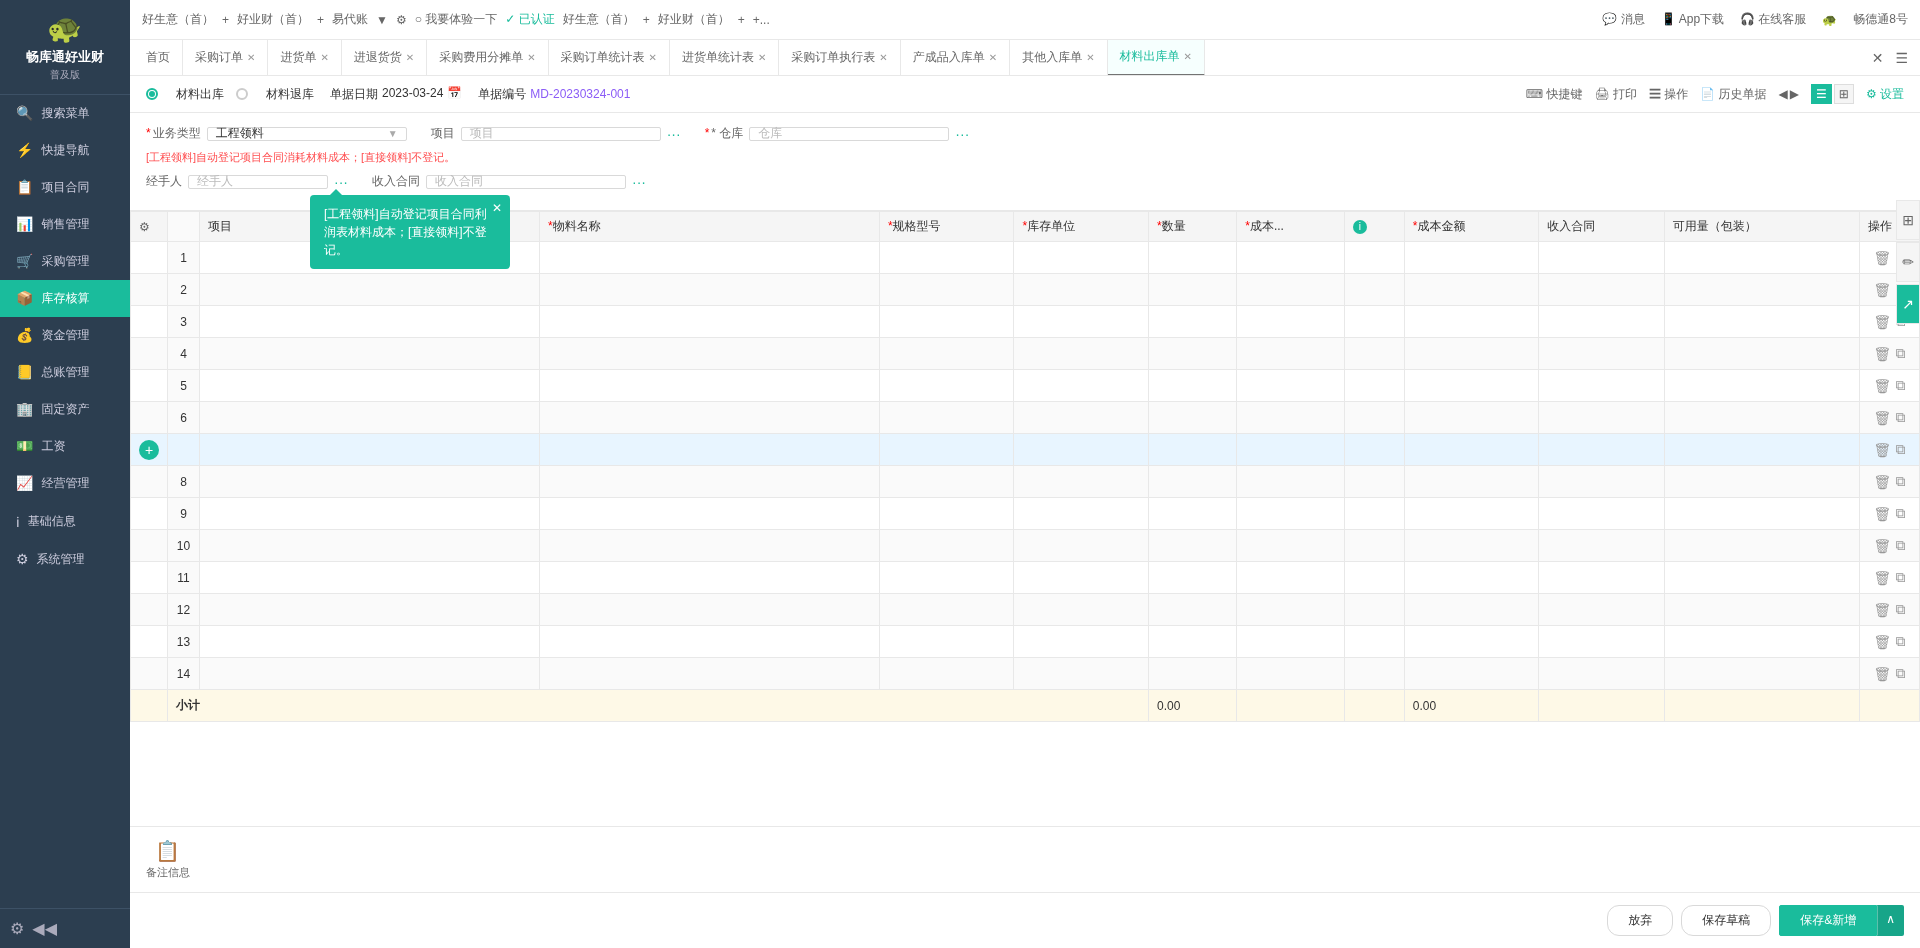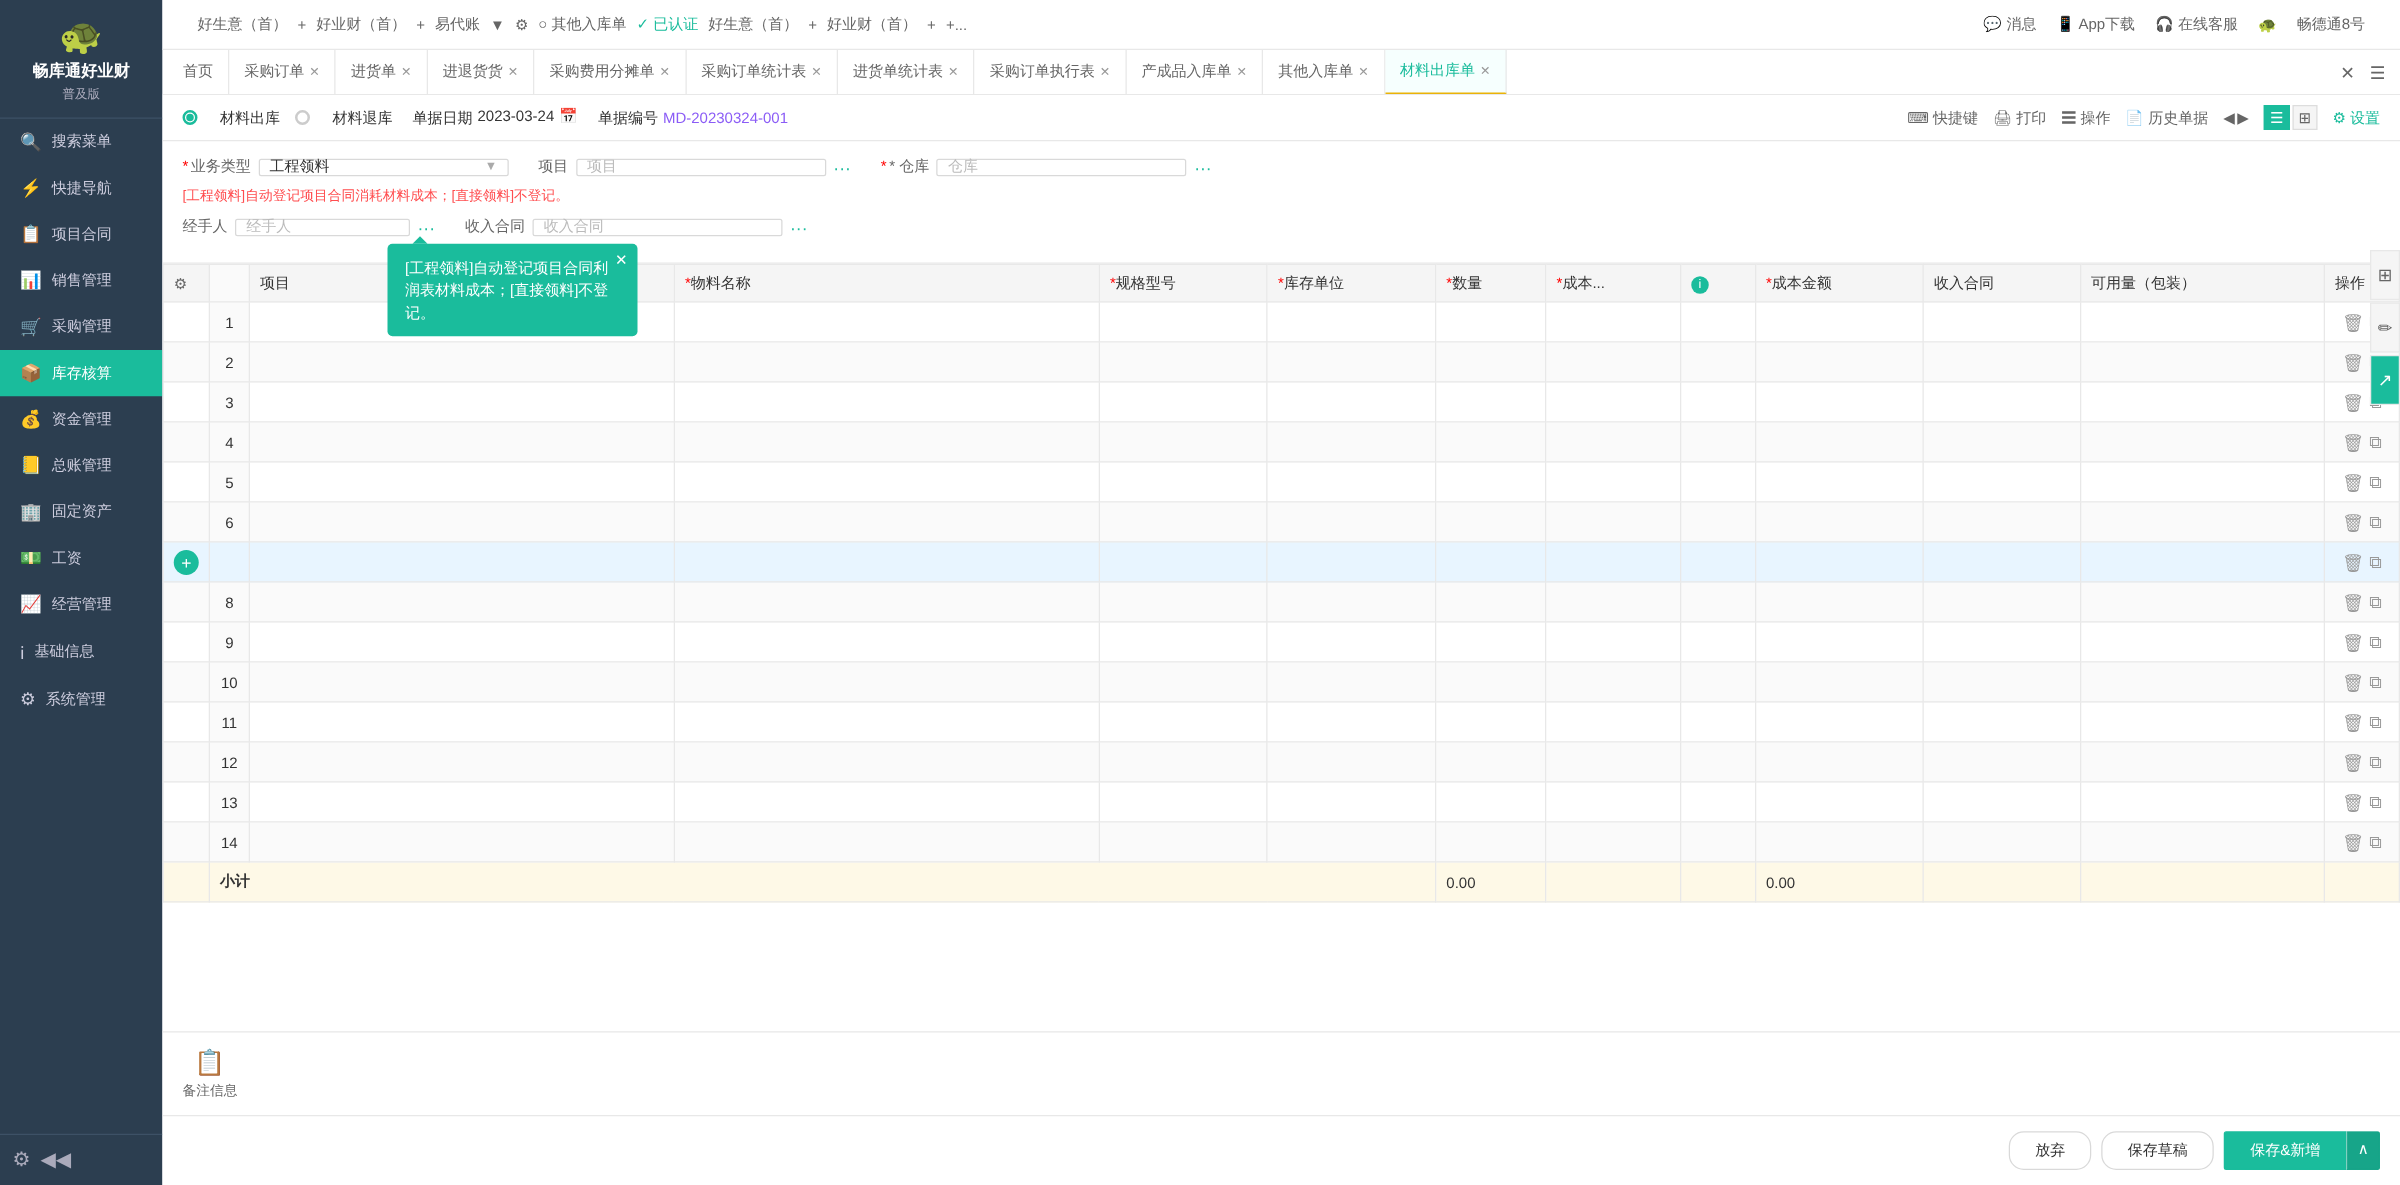--- a/index.html
+++ b/index.html
@@ -17,32 +17,32 @@
     .sidebar-item { display: flex; align-items: center; padding: 10px 16px; cursor: pointer; color: #ccd; font-size: 12px; gap: 8px; }
     .sidebar-item.active { background: #1abc9c; color: #fff; }
     .sidebar-item-icon { font-size: 14px; }
     .sidebar-bottom { padding: 10px; display: flex; gap: 8px; border-top: 1px solid #3d5166; }
     .sidebar-bottom-btn { color: #aab; cursor: pointer; font-size: 16px; }
 
     
     .main-content { flex: 1; display: flex; flex-direction: column; background: #f0f2f5; overflow: hidden; }
 
     
-    .topbar { background: #fff; border-bottom: 1px solid #e8e8e8; padding: 0 28px; height: 40px; display: flex; align-items: center; justify-content: space-between; }
+    .topbar { background: #fff; border-bottom: 1px solid #e8e8e8; padding: 0 12px; height: 40px; display: flex; align-items: center; justify-content: space-between; }
     .topbar-left { display: flex; align-items: center; gap: 8px; font-size: 12px; color: #666; }
     .topbar-item { cursor: pointer; color: #666; }
     .topbar-certified { color: #1abc9c; font-size: 12px; }
     .topbar-right { display: flex; align-items: center; gap: 16px; font-size: 12px; color: #666; }
     .topbar-right-item { cursor: pointer; display: flex; align-items: center; gap: 4px; }
 
     
     .tabbar { background: #fff; border-bottom: 1px solid #e8e8e8; display: flex; align-items: center; padding: 0 8px; height: 36px; overflow-x: auto; }
     .tab-item { display: flex; align-items: center; padding: 0 12px; height: 36px; border-right: 1px solid #e8e8e8; cursor: pointer; font-size: 12px; color: #666; white-space: nowrap; gap: 4px; }
     .tab-item:first-child { padding-left: 8px; }
-    .tab-item.active { color: #1abc9c; border-bottom: 2px solid #eab308; background: #f6fffe; }
+    .tab-item.active { color: #1abc9c; border-bottom: 2px solid #737373; background: #f6fffe; }
     .tab-item .tab-close { color: #999; font-size: 10px; cursor: pointer; }
     .tabbar-end { margin-left: auto; display: flex; gap: 4px; }
     .tabbar-end-btn { cursor: pointer; color: #666; font-size: 14px; padding: 0 4px; }
 
     
     .page-content { flex: 1; display: flex; flex-direction: column; overflow: hidden; background: #fff; margin: 0; }
 
     
     .page-header { padding: 8px 16px; display: flex; align-items: center; justify-content: space-between; border-bottom: 1px solid #e8e8e8; }
     .page-header-left { display: flex; align-items: center; gap: 16px; font-size: 12px; }
@@ -199,21 +199,21 @@
 
     <div class="topbar">
       <div class="topbar-left">
         <span class="topbar-item">好生意（首）</span>
         <span>+</span>
         <span class="topbar-item">好业财（首）</span>
         <span>+</span>
         <span class="topbar-item">易代账</span>
         <span class="topbar-item">▼</span>
         <span class="topbar-item">⚙</span>
-        <span class="topbar-item">○ 其他入库单</span>
+        <span class="topbar-item">○ 我要体验一下</span>
         <span class="topbar-certified">✓ 已认证</span>
         <span class="topbar-item">好生意（首）</span>
         <span>+</span>
         <span class="topbar-item">好业财（首）</span>
         <span>+</span>
         <span class="topbar-item">+...</span>
       </div>
       <div class="topbar-right">
         <span class="topbar-right-item">💬 消息</span>
         <span class="topbar-right-item">📱 App下载</span>

